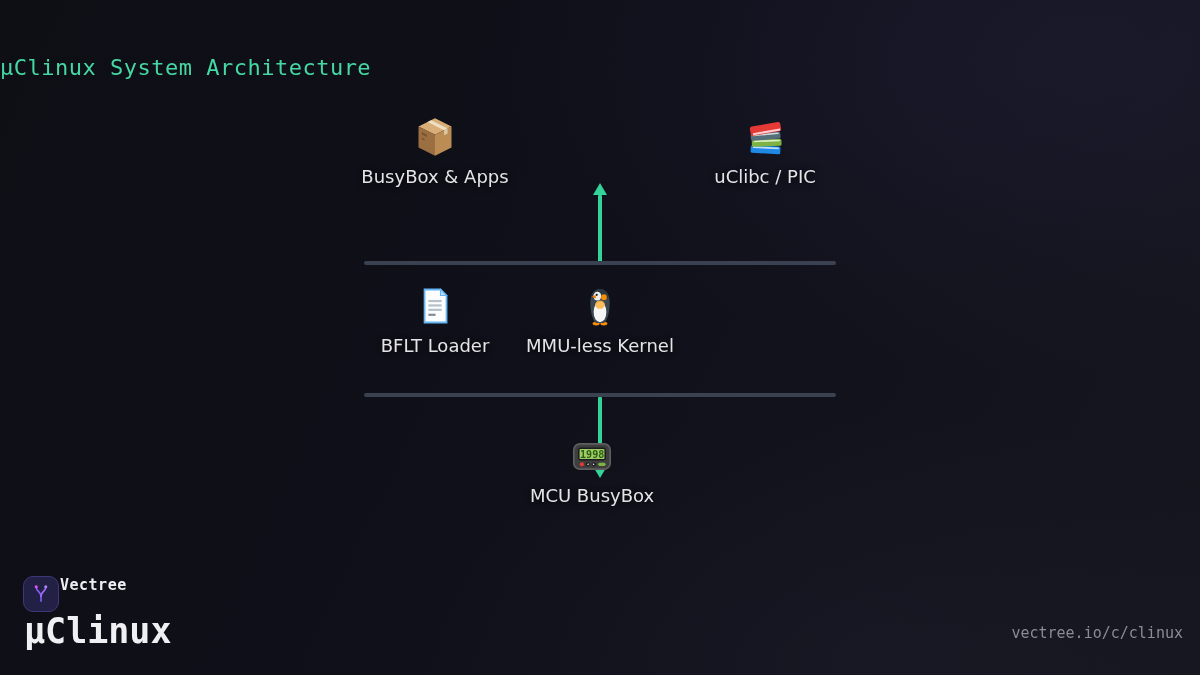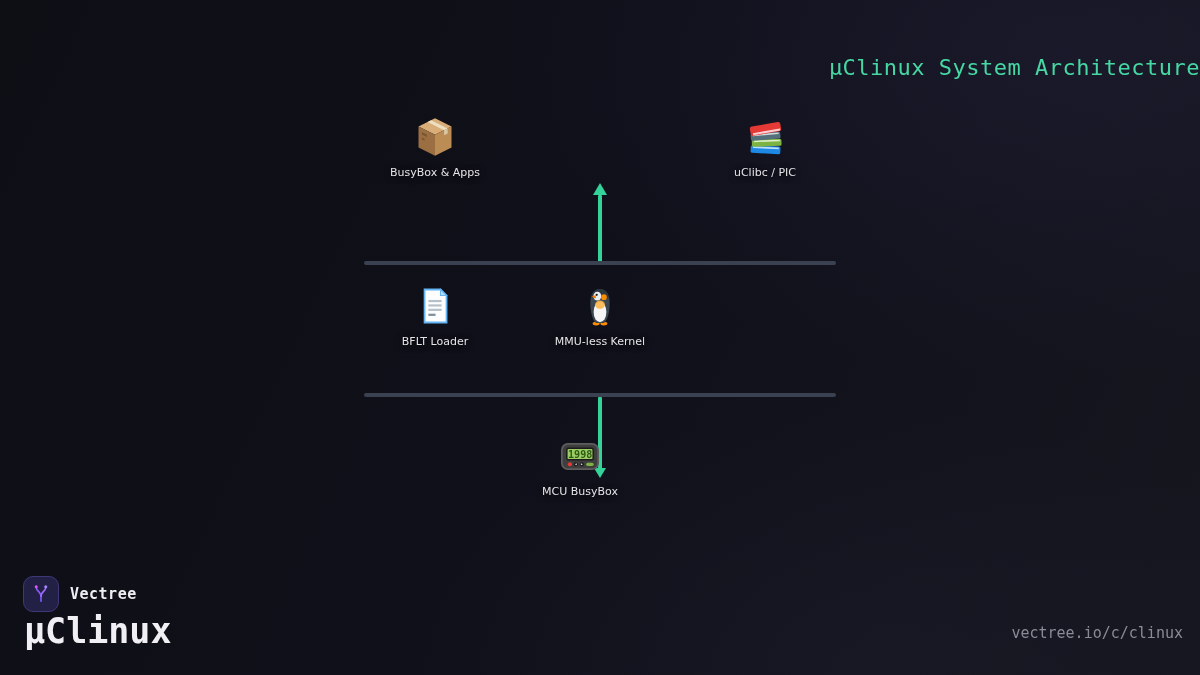--- a/index.html
+++ b/index.html
@@ -5,56 +5,56 @@
   html,body{margin:0;padding:0;background:#0c0c12;}
   .stage{
     position:relative;width:1200px;height:675px;overflow:hidden;
     font-family:"DejaVu Sans",sans-serif;
     background:
       radial-gradient(900px 520px at 88% 8%, rgba(48,48,92,0.22), transparent 62%),
       radial-gradient(760px 420px at 72% 98%, rgba(44,44,70,0.18), transparent 60%),
       linear-gradient(115deg,#0e0e15 0%,#10101a 48%,#16161f 100%);
   }
   .title{
-    position:absolute;top:55px;left:0;right:0;text-align:right;
+    position:absolute;top:55px;left:0;right:0;text-align:left;
     font-family:"DejaVu Sans Mono",monospace;font-size:22px;letter-spacing:.5px;
     color:#46d8a3;
   }
   .node{position:absolute;width:170px;margin-left:-85px;text-align:center;z-index:2;}
   .node .icon{display:block;margin:0 auto;width:44px;height:44px;}
   .node .label{
-    display:block;margin-top:7px;font-size:11px;color:#e4e4e8;
+    display:block;margin-top:7px;font-size:18px;color:#e4e4e8;
     text-shadow:0 1px 6px rgba(0,0,0,.9);
   }
   .node-busybox{left:435px;top:115px;}
   .node-uclibc{left:765px;top:115px;}
   .node-bflt{left:435px;top:284px;}
   .node-kernel{left:600px;top:284px;text-align:center;}
-  .node-mcu{left:580px;top:434px;}
+  .node-mcu{left:592px;top:434px;}
   .divider{
     position:absolute;left:364px;width:472px;height:4px;border-radius:2px;
     background:#3a4150;z-index:1;
   }
   .divider-1{top:261px;}
   .divider-2{top:393px;}
   .conn{position:absolute;z-index:1;}
   .conn-line{width:4px;background:#34d399;border-radius:1px;}
   .conn-up-line{left:598px;top:195px;height:67px;}
   .conn-up-head{
     left:593px;top:183px;width:0;height:0;
     border-left:7px solid transparent;border-right:7px solid transparent;
     border-bottom:12px solid #34d399;
   }
   .conn-down-line{left:598px;top:397px;height:72px;}
   .conn-down-head{
     left:594px;top:468px;width:0;height:0;
     border-left:6px solid transparent;border-right:6px solid transparent;
     border-top:10px solid #34d399;
   }
-  .brand-row{position:absolute;left:23px;top:576px;display:flex;align-items:center;gap:11px;z-index:3;}
+  .brand-row{position:absolute;left:23px;top:576px;display:flex;align-items:flex-start;gap:1px;z-index:3;}
   .brand-logo{
     width:36px;height:36px;border-radius:10px;background:#232045;
     border:1px solid #3f3878;box-sizing:border-box;
     display:flex;align-items:center;justify-content:center;
   }
   .brand-name{
     font-family:"DejaVu Sans Mono",monospace;font-weight:bold;font-size:15px;
     color:#eeeef2;letter-spacing:.5px;
   }
   .channel-title{

